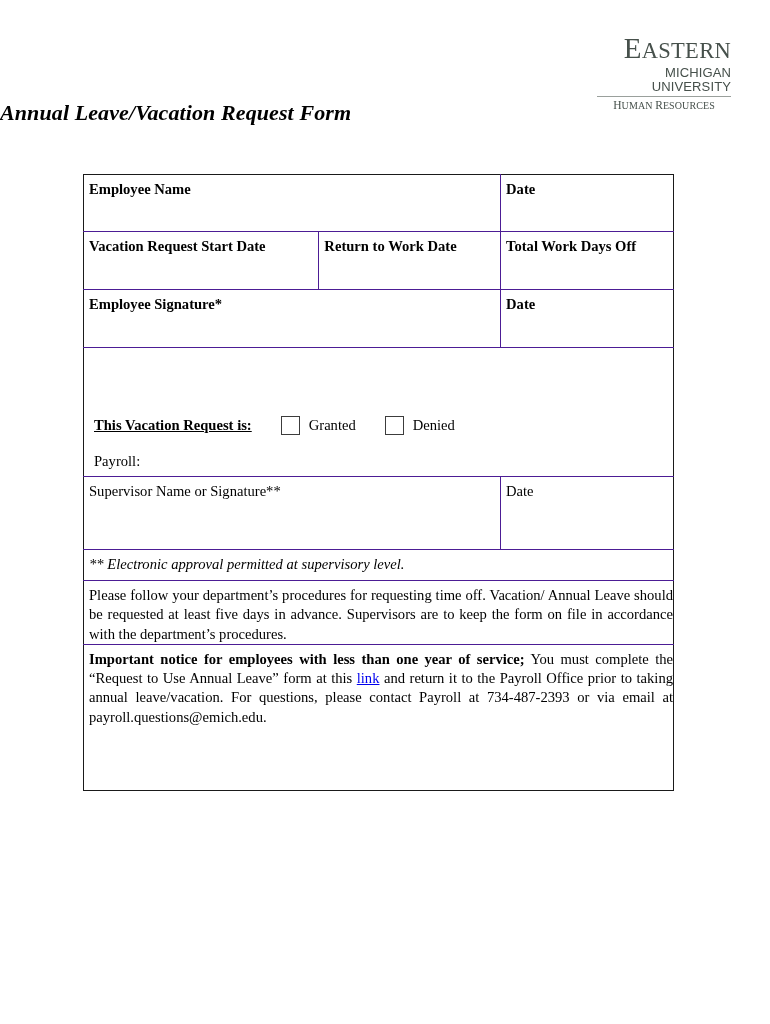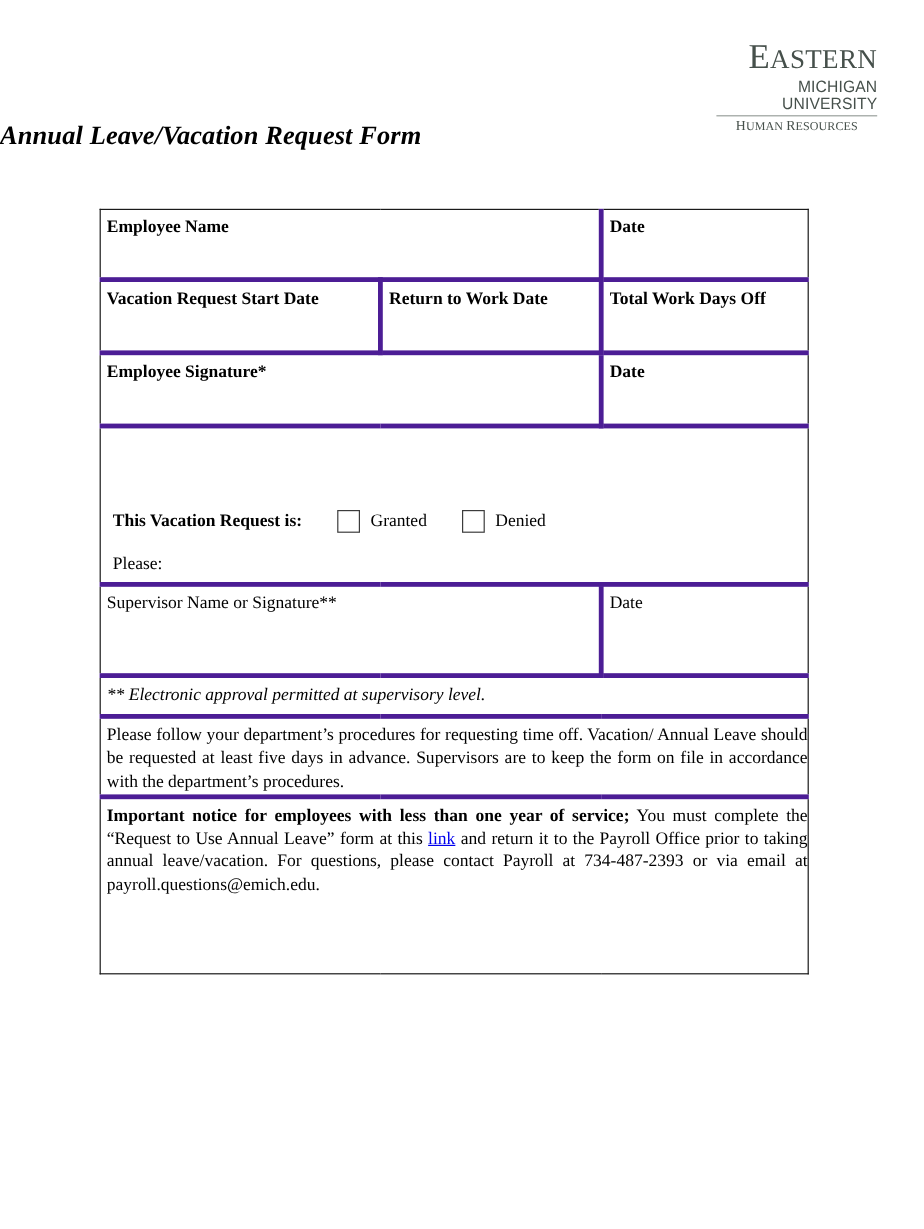--- a/index.html
+++ b/index.html
@@ -82,21 +82,21 @@
     position: absolute;
     left: 83px;
     top: 174px;
     width: 591px;
     border-collapse: collapse;
     font-size: 14.6px;
   }
   .form-table td {
     vertical-align: top;
     padding: 5px 0 0 5px;
-    border: 4px solid #4c1d95;
+    border: 1px solid #4c1d95;
     line-height: 1.28;
   }
   
   .edge-l { border-left: 1.6px solid #1a1a1a !important; }
   .edge-r { border-right: 1.6px solid #1a1a1a !important; }
   .edge-t { border-top: 1.6px solid #1a1a1a !important; }
   .edge-b { border-bottom: 1.6px solid #1a1a1a !important; margin-left: 44px; }
   .thin-v { border-left: 1px solid #b4b4b4 !important; }
   .dark-v { border-left: 1.4px solid #1a1a1a !important; }
   .dark-h-top { border-top: 1.5px solid #1a1a1a !important; }
@@ -122,20 +122,21 @@
   }
   .vacreq-row {
     position: absolute;
     left: 5px;
     top: 63px;
     display: flex;
     align-items: center;
   }
   .vacreq-label {
     font-weight: bold;
+    text-decoration: underline;
     font-size: 14.6px;
     white-space: nowrap;
   }
   .cbox {
     width: 19px;
     height: 19px;
     border: 1px solid #3c3c3c;
     background: #ffffff;
     display: inline-block;
     box-sizing: border-box;
@@ -213,21 +214,21 @@
       <td class="approval-cell edge-l edge-r dark-h-top" colspan="3">
         <div class="approval-inner">
           <div class="vacreq-row">
             <span class="vacreq-label">This Vacation Request is:</span>
             <span class="cbox"></span>
             <span class="cbox-label">Granted</span>
             <span class="cbox"></span>
             <span class="cbox-label">Denied</span>
           </div>
           <div class="reason">
-            <span>Please:</span>
+            <span>Payroll:</span>
           </div>
         </div>
       </td>
     </tr>
 
     <tr>
       <td class="sup-cell edge-l" colspan="2">
         <span>Supervisor Name or Signature**</span>
       </td>
       <td class="sup-cell edge-r dark-v">

